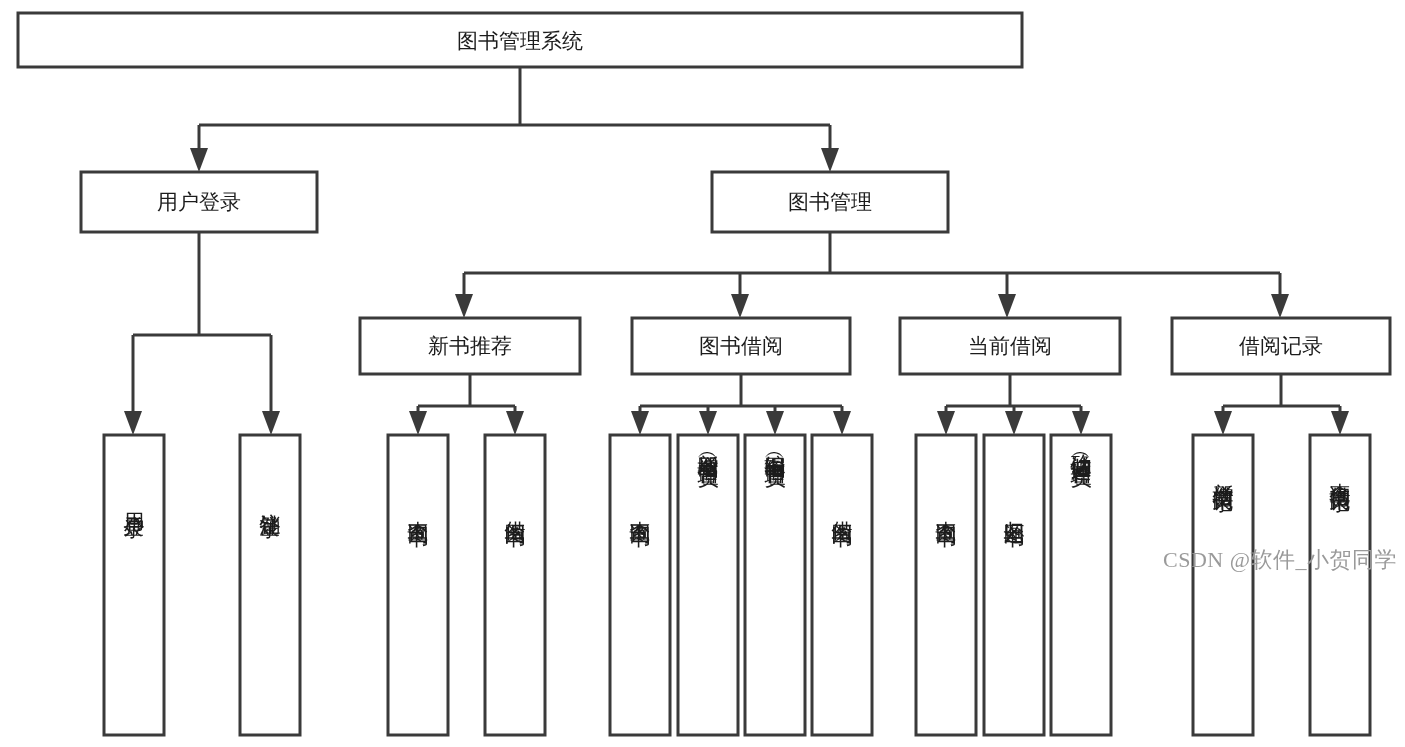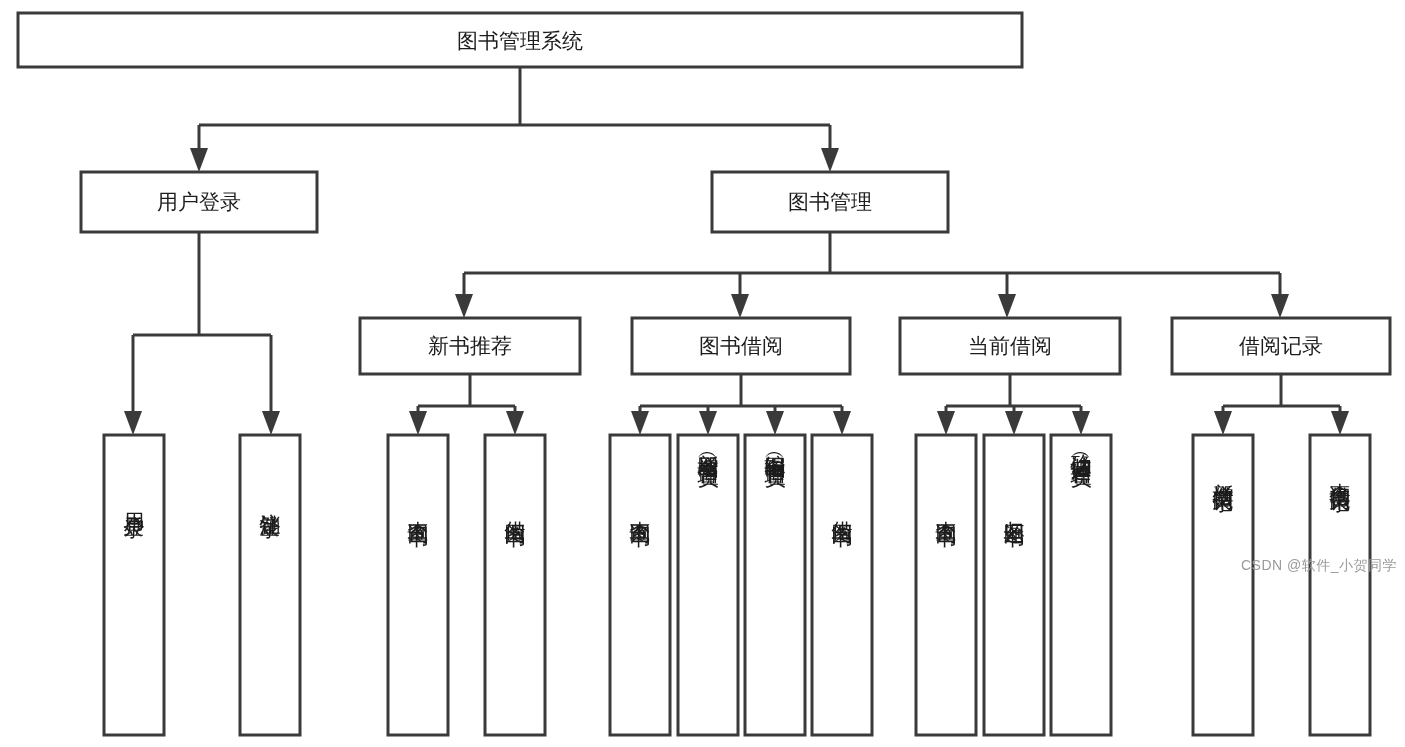--- a/index.html
+++ b/index.html
@@ -56,22 +56,22 @@
     fill: #1c1c1c;
     writing-mode: vertical-rl;
     text-orientation: upright;
     text-anchor: middle;
     letter-spacing: 2px;
   }
   .watermark-text {
     position: absolute;
     right: 8px;
     bottom: 6px;
-    font-family: Liberation Sans, sans-serif;
-    font-size: 14px;
+    font-family: Liberation Serif, serif;
+    font-size: 22px;
     color: #9a9a9a;
     white-space: nowrap;
     pointer-events: none;
     letter-spacing: 0.5px;
   }
 </style>
 </head>
 <body>
 
 <div id="diagram-root">

